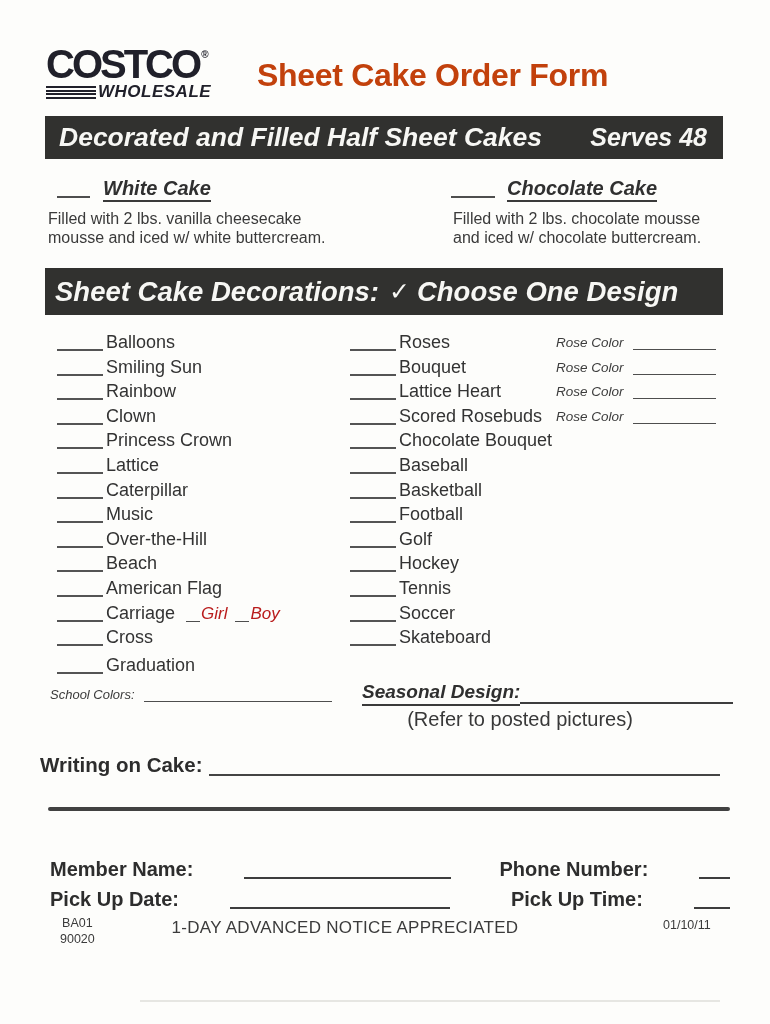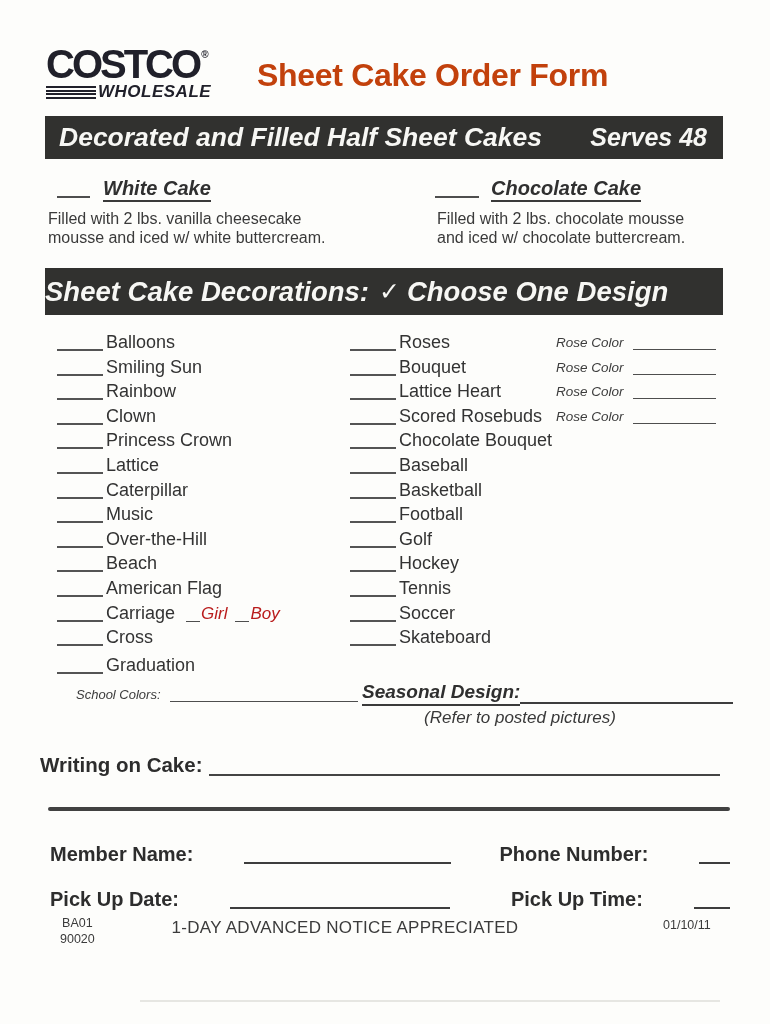--- a/index.html
+++ b/index.html
@@ -40,36 +40,36 @@
   
   .banner {
     position: absolute; left: 45px; width: 678px;
     background: #31312f; color: #f7f7f4;
     display: flex; align-items: center;
     font-weight: bold; font-style: italic;
   }
   .banner1 { top: 116px; height: 43px; padding: 0 16px 0 14px; }
   .banner1-title { font-size: 26.5px; }
   .banner1-serves { margin-left: auto; font-size: 25px; }
-  .banner2 { top: 268px; height: 47px; padding-left: 0; }
+  .banner2 { top: 268px; height: 47px; padding-left: 10px; }
   .banner2-title { font-size: 27.5px; }
   .check { font-style: normal; font-size: 25px; margin: 0 7px 0 10px; font-weight: bold; }
   .banner2-subtitle { font-size: 27.5px; }
 
   
   .blank {
     display: inline-block; height: 0;
     border-bottom: 2px solid #4e4e4e;
     vertical-align: -3px;
   }
 
   
   .cake-types { position: absolute; left: 48px; top: 177px; width: 680px; display: flex; }
   .cake-col-left { width: 387px; }
-  .cake-col-right { flex: 1; }
+  .cake-col-right { flex: 1; margin-left: 16px; }
   .cake-head { white-space: nowrap; }
   .cake-col-left .cake-head { margin-left: 9px; }
   .cake-blank-l { width: 33px; margin-right: 13px; }
   .cake-blank-r { width: 44px; margin-right: 12px; }
   .cake-title {
     font-size: 20px; font-weight: bold; font-style: italic;
     border-bottom: 2px solid #3a3a3a; padding-bottom: 1px; color: #303030;
   }
   .cake-desc { margin-top: 9px; font-size: 16px; line-height: 19px; color: #3a3a3a; }
   .cake-col-right .cake-desc { margin-left: 2px; }
@@ -82,46 +82,46 @@
   .dec-row.row-gap-top { margin-top: 3px; }
   .dec-blank { width: 46px; margin-right: 3px; border-color: #545454; }
   .dec-label { font-size: 18px; }
   .rose { position: absolute; left: 206px; top: 3px; font-size: 13.5px; font-style: italic; color: #3c3c3c; white-space: nowrap; }
   .rose-blank { width: 83px; margin-left: 9px; border-bottom-width: 1.5px; }
   .gb { font-size: 17px; font-style: italic; color: #b91c1c; margin-left: 11px; }
   .gb-blank { width: 14px; border-bottom-width: 1.5px; margin-right: 1px; }
   .gb-label { margin-right: 8px; }
 
   
-  .school-colors { position: absolute; left: 50px; top: 687px; font-size: 13px; font-style: italic; color: #3a3a3a; white-space: nowrap; margin-left: 26px; }
+  .school-colors { position: absolute; left: 50px; top: 687px; font-size: 13px; font-style: italic; color: #3a3a3a; white-space: nowrap; }
   .school-blank { width: 188px; margin-left: 9px; border-bottom-width: 1.5px; }
   .seasonal { position: absolute; left: 362px; top: 681px; width: 371px; display: flex; align-items: flex-end; }
   .seasonal-label {
     font-size: 19px; font-weight: bold; font-style: italic; color: #2f2f2f;
     border-bottom: 2px solid #3a3a3a; padding-bottom: 1px; white-space: nowrap;
   }
   .seasonal-blank { flex: 1; border-bottom: 2px solid #3d3d3d; margin-bottom: 2px; height: 0; }
-  .seasonal-note { position: absolute; left: 370px; top: 708px; width: 300px; text-align: center; font-size: 17px; font-style: italic; color: #383838; }
+  .seasonal-note { position: absolute; left: 370px; top: 708px; width: 300px; text-align: center; font-size: 20px; color: #383838; }
 
   
   .writing { position: absolute; left: 40px; top: 753px; width: 680px; display: flex; align-items: flex-end; justify-content: center; }
   .writing-label { font-size: 20.5px; font-weight: bold; white-space: nowrap; color: #2d2d2d; }
   .writing-blank { flex: 1; border-bottom: 2.5px solid #444; margin-left: 6px; margin-bottom: 1px; height: 0; }
 
   
   .rule { position: absolute; left: 48px; top: 807px; width: 682px; height: 4px; background: #414141; border-radius: 2px; }
 
   
   .contact-row { position: absolute; left: 50px; width: 680px; display: flex; align-items: flex-end; gap: 45px; }
   .contact-row1 { top: 843px; }
   .contact-row2 { top: 888px; }
   .contact-label { font-size: 20px; font-weight: bold; white-space: nowrap; color: #2d2d2d; }
   .contact-line { border-bottom: 2.5px solid #3d3d3d; margin-bottom: 2px; height: 0; }
   .line-member { width: 207px; margin-left: 6px; }
-  .label-phone { margin-left: 3px; }
+  .label-phone { margin-left: 3px; margin-top: 15px; }
   .line-phone { flex: 1; margin-left: 6px; }
   .line-date { width: 220px; margin-left: 6px; }
   .label-time { margin-left: 16px; }
   .line-time { flex: 1; margin-left: 6px; }
 
   
   .footer-codes { position: absolute; left: 60px; top: 915px; font-size: 12.5px; color: #3b3b3b; text-align: center; line-height: 1.3; }
   .footer-notice { position: absolute; left: 125px; top: 918px; width: 440px; text-align: center; font-size: 17px; color: #3b3b3b; letter-spacing: 0.3px; }
   .footer-date { position: absolute; left: 663px; top: 918px; font-size: 12.5px; color: #3b3b3b; }
 

